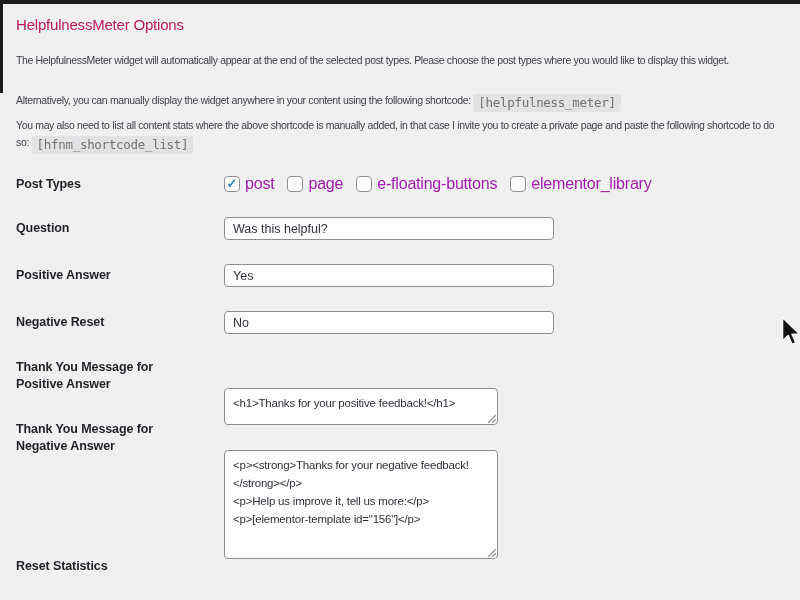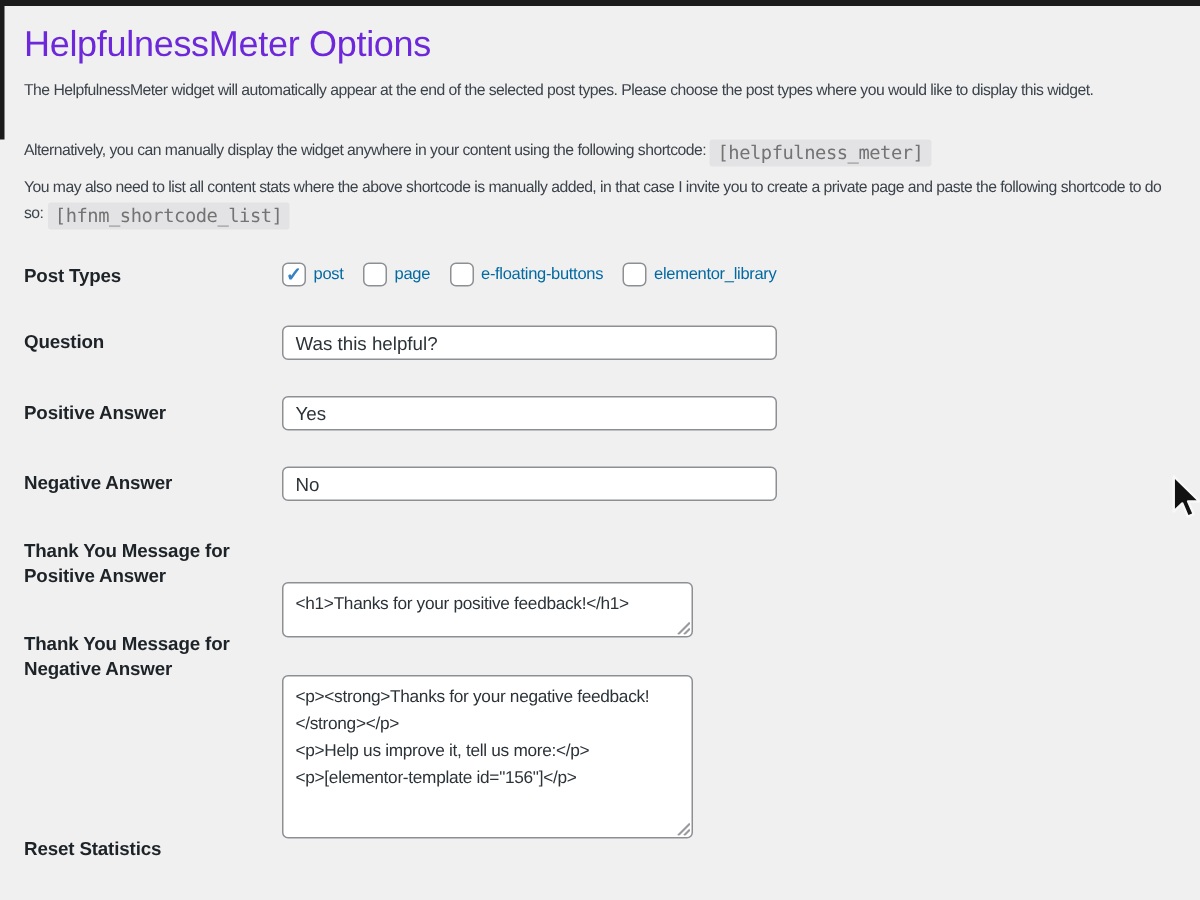--- a/index.html
+++ b/index.html
@@ -8,39 +8,39 @@
 
   .page {
     position:relative; width:800px; height:600px;
     background:#f0f0f1; overflow:hidden; color:#1d2327;
   }
   .top-border { position:absolute; top:0; left:0; width:800px; height:4px; background:#1b1b1b; }
   .left-border { position:absolute; top:0; left:0; width:3px; height:93px; background:#1b1b1b; }
 
   .page-title {
     position:absolute; top:16px; left:16px;
-    font-size:24px; font-weight:500; color:#6d28d9; letter-spacing:-0.2px;
+    font-size:15px; font-weight:500; color:#be185d; letter-spacing:-0.2px;
   }
 
   .intro {
     position:absolute; left:16px; width:772px;
     font-size:10.5px; letter-spacing:-0.35px; line-height:17px; color:#3c434a;
   }
   .intro.p1 { top:52px; }
   .intro.p2 { top:92px; }
   .intro.p3 { top:117px; }
   .code {
     font-family:"DejaVu Sans Mono", monospace;
     font-size:12.5px; letter-spacing:-0.3px; line-height:1;
     background:#e3e3e5; color:#737373;
     padding:3px 5px 2px 5px; border-radius:2px;
     display:inline-block; vertical-align:-3px;
   }
 
-  .row { position:absolute; left:16px; right:0; display:flex; align-items:flex-start; }
+  .row { position:absolute; left:16px; right:0; display:flex; align-items:flex-start;gap:36px; }
   .row-label {
     width:172px; flex:0 0 172px;
     font-size:12.5px; font-weight:600; color:#1d2327; line-height:17px;
     padding-top:3px; padding-right:10px; letter-spacing:-0.1px;
   }
   .row-posttypes { top:173px; }
   .row-question  { top:217px; }
   .row-positive  { top:264px; }
   .row-negative  { top:311px; }
   .row-typos     { top:356px; }
@@ -55,21 +55,21 @@
     position:absolute; inset:0; width:16px; height:16px;
     background:#fff; border:1px solid #8c8f94; border-radius:4px;
     cursor:pointer; margin:0;
   }
   .cbbox .checkmark {
     position:absolute; inset:0; display:none; pointer-events:none;
     font-style:normal; font-weight:700; font-size:13px; line-height:15px;
     text-align:center; color:#3582c4;
   }
   .cbbox input:checked ~ .checkmark { display:block; }
-  .cb-label { font-size:11px; color:#0369a1; letter-spacing:-0.2px; }
+  .cb-label { font-size:16px; color:#a21caf; letter-spacing:-0.2px; }
 
   .text-input {
     width:330px; height:23px;
     background:#fff; border:1px solid #8c8f94; border-radius:4px;
     font-family:"Liberation Sans", sans-serif; font-size:12.5px; color:#2c3338;
     padding:0 8px; outline:none;
   }
   .ta-wrap { position:relative; width:274px; }
   textarea.text-area {
     width:274px; display:block;
@@ -144,21 +144,21 @@
     <div class="row-label">Question</div>
     <input type="text" class="text-input" value="Was this helpful?" style="">
   </div>
 
   <div class="row row-positive">
     <div class="row-label">Positive Answer</div>
     <input type="text" class="text-input" value="Yes" style="">
   </div>
 
   <div class="row row-negative">
-    <div class="row-label">Negative Answer</div>
+    <div class="row-label">Negative Reset</div>
     <input type="text" class="text-input" value="No" style="">
   </div>
 
   <div class="row row-typos">
     <div class="row-label">Thank You Message for Positive Answer</div>
     <div class="ta-wrap">
       <textarea class="text-area ta-pos" style="">&lt;h1&gt;Thanks for your positive feedback!&lt;/h1&gt;</textarea>
       <svg class="resize-grip" viewBox="0 0 10 10">
         <line x1="2" y1="10" x2="10" y2="2" stroke="#9a9a9e" stroke-width="1.4"></line>
         <line x1="6" y1="10" x2="10" y2="6" stroke="#9a9a9e" stroke-width="1.4"></line>

